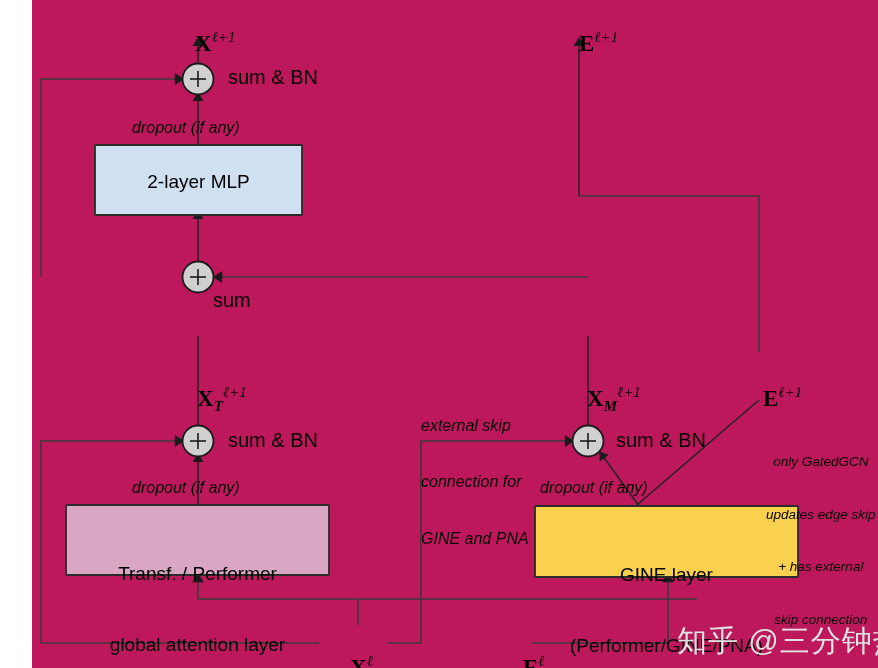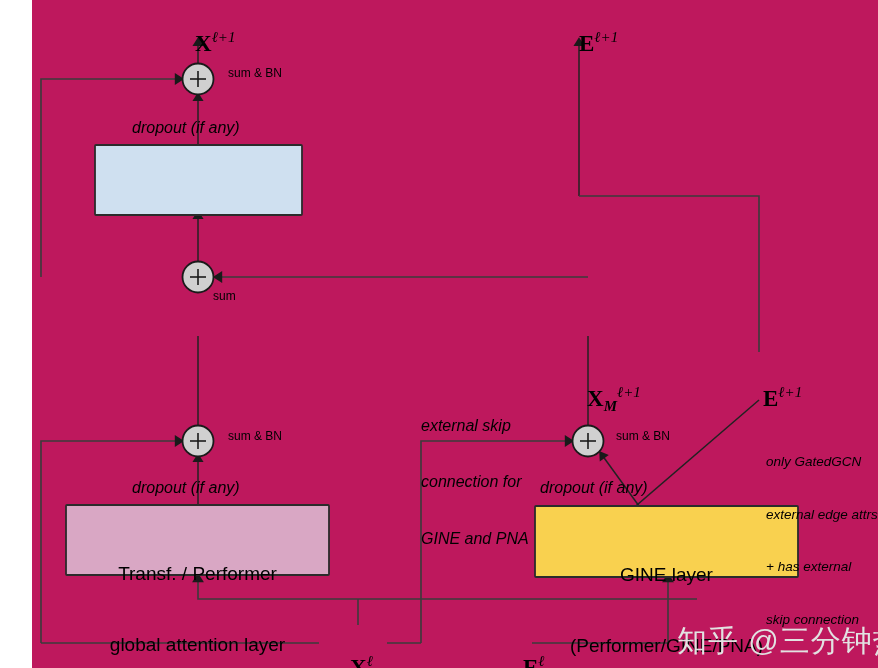--- a/index.html
+++ b/index.html
@@ -59,21 +59,21 @@
     color: #000000;
     white-space: pre;
     line-height: 1.18;
   }
   .lbl-box {
     font-size: 19px;
     text-align: center;
     line-height: 1.25;
   }
   .lbl-sum {
-    font-size: 12px;
+    font-size: 20px;
   }
   .lbl-note {
     font-size: 16px;
     font-style: italic;
   }
   .lbl-note-sm {
     font-size: 13.5px;
     font-style: italic;
     line-height: 1.3;
   }
@@ -224,45 +224,49 @@
   </div>
 
   <div class="lbl lbl-math" style="left:524px; top:2px;">
     <span>E</span><span class="sup">ℓ+1</span>
   </div>
 
   <div class="lbl lbl-sum" style="left:196px; top:66px;">sum &amp; BN</div>
 
   <div class="lbl lbl-note" style="left:100px; top:119px;">dropout (if any)</div>
 
+  <div class="lbl lbl-box" style="left:63px; top:170px; width:207px;">2-layer MLP</div>
 
   <div class="lbl lbl-sum" style="left:181px; top:289px;">sum</div>
 
+  <div class="lbl lbl-math" style="left:142px; top:357px;">
+    <span>X</span><span class="sub">T</span><span class="sup">ℓ+1</span>
+  </div>
 
   <div class="lbl lbl-math" style="left:532px; top:357px;">
     <span>X</span><span class="sub">M</span><span class="sup">ℓ+1</span>
   </div>
 
   <div class="lbl lbl-math" style="left:708px; top:357px;">
     <span>E</span><span class="sup">ℓ+1</span>
   </div>
 
   <div class="lbl lbl-note" style="left:389px; top:379px;">
     <div>external skip</div>
     <div>connection for</div>
     <div>GINE and PNA</div>
   </div>
 
   <div class="lbl lbl-sum" style="left:196px; top:429px;">sum &amp; BN</div>
 
   <div class="lbl lbl-sum" style="left:584px; top:429px;">sum &amp; BN</div>
 
-  <div class="lbl lbl-note-sm" style="left:734px; top:418px;">
+  <div class="lbl lbl-note-sm" style="left:734px; top:418px;text-align:center;">
     <div>only GatedGCN</div>
-    <div>external edge attrs</div>
+    <div>updates edge skip</div>
     <div>+ has external</div>
     <div>skip connection</div>
   </div>
 
   <div class="lbl lbl-note" style="left:100px; top:479px;">dropout (if any)</div>
 
   <div class="lbl lbl-note" style="left:508px; top:479px;">dropout (if any)</div>
 
   <div class="lbl lbl-box" style="left:34px; top:514px; width:263px;">
     <div>Transf. / Performer</div>

